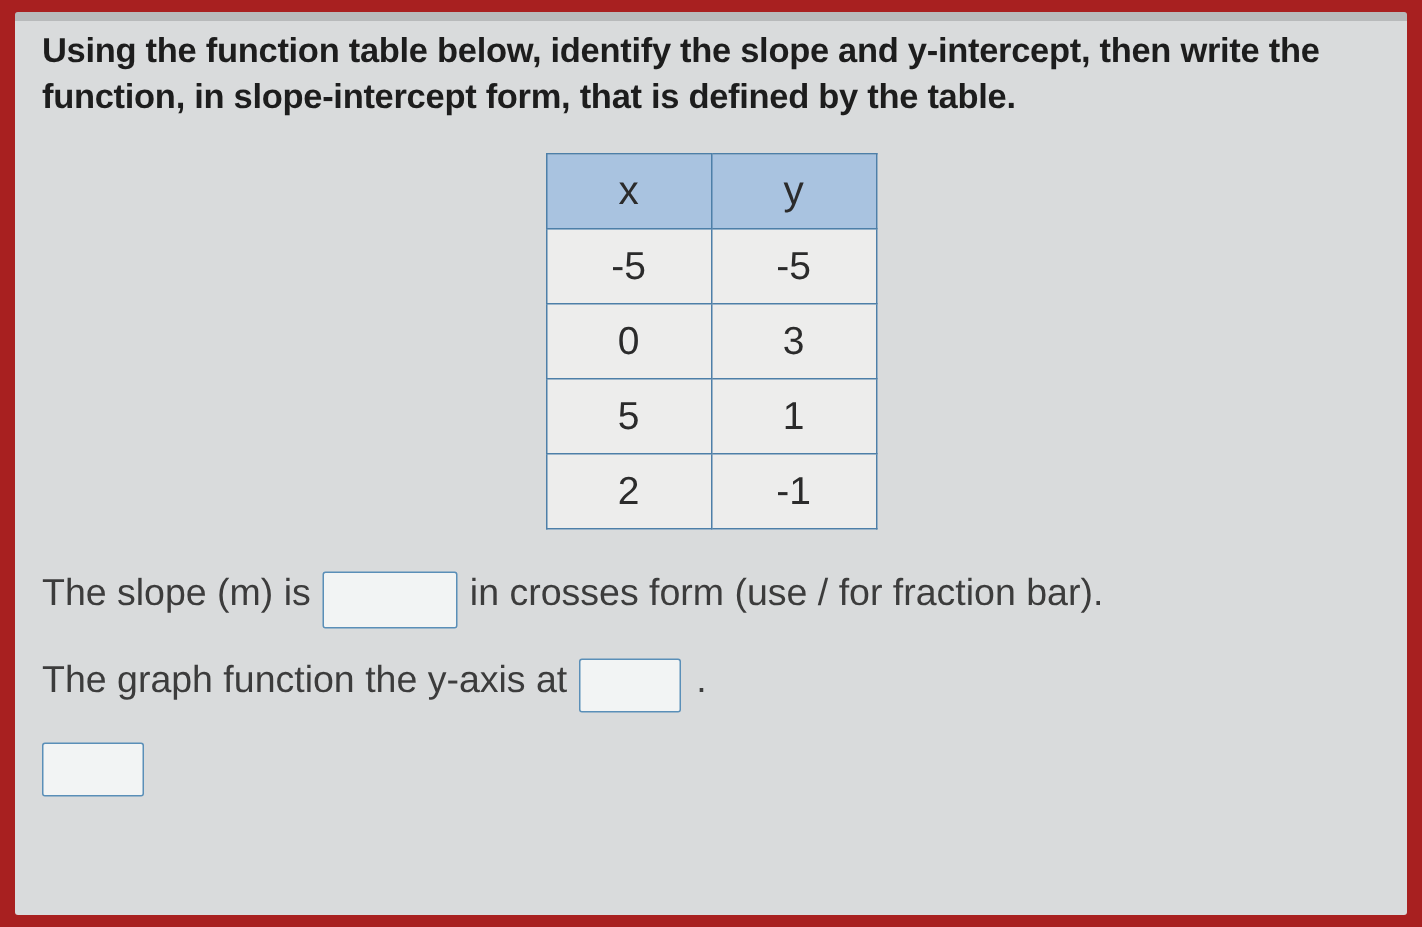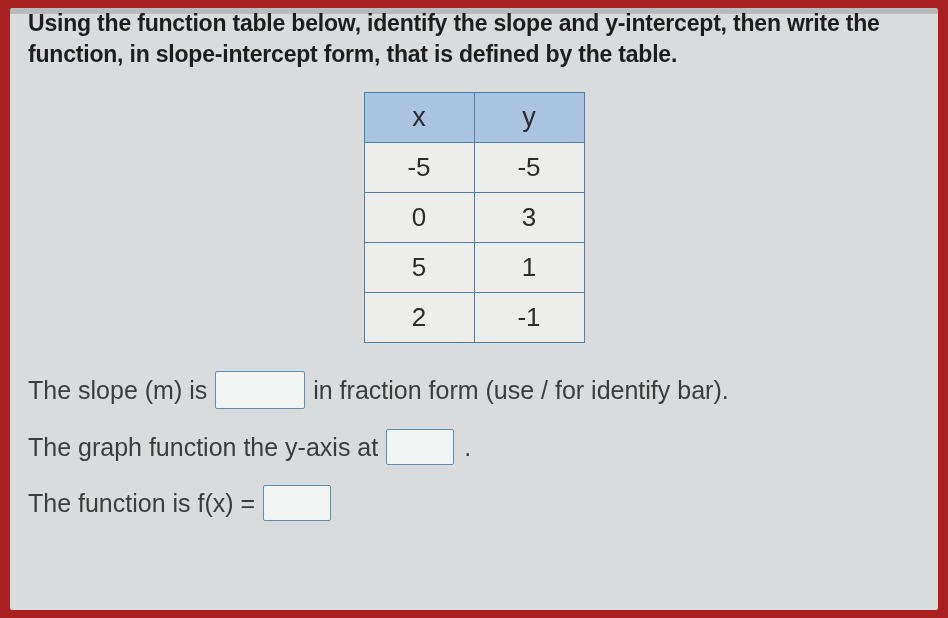--- a/index.html
+++ b/index.html
@@ -8,21 +8,21 @@
       height: 618px;
       background: #a82020;
       padding: 8px 10px;
       font-family: Arial, Helvetica, sans-serif;
     }
     .card {
       width: 100%;
       height: 100%;
       background: #d9dbdc;
       border-radius: 2px;
-      padding: 0 18px 10px 18px;
+      padding: 10px 18px 10px 18px;
       position: relative;
       overflow: hidden;
     }
     .card::before {
       content: "";
       position: absolute;
       top: 0; left: 0; right: 0;
       height: 6px;
       background: rgba(0,0,0,0.15);
     }
@@ -59,21 +59,20 @@
     }
     td {
       background: #ededec;
       font-weight: 500;
     }
     .answer-line {
       font-size: 25px;
       color: #3c3c3c;
       margin: 14px 0 20px 0;
       display: flex;
-      align-items: center;
       flex-wrap: wrap;
       gap: 8px;
     }
     .input-box {
       display: inline-block;
       width: 90px;
       height: 38px;
       border: 1.5px solid #5a8fb8;
       background: #f2f4f4;
       border-radius: 2px;
@@ -116,26 +115,25 @@
           <td>2</td>
           <td>-1</td>
         </tr>
       </tbody>
     </table>
   </div>
 
   <div class="answer-line">
     <span>The slope (m) is</span>
     <input class="input-box" type="text" value="" style="">
-    <span>in fraction form (use / for identify bar).</span>
+    <span>in crosses form (use / for fraction bar).</span>
   </div>
 
   <div class="answer-line">
     <span>The graph function the y-axis at</span>
     <input class="input-box small" type="text" value="" style="">
     <span class="period">.</span>
   </div>
 
   <div class="answer-line">
-    <span>The function is f(x) =</span>
     <input class="input-box small" type="text" value="" style="">
   </div>
 </div>
 
 </body></html>

